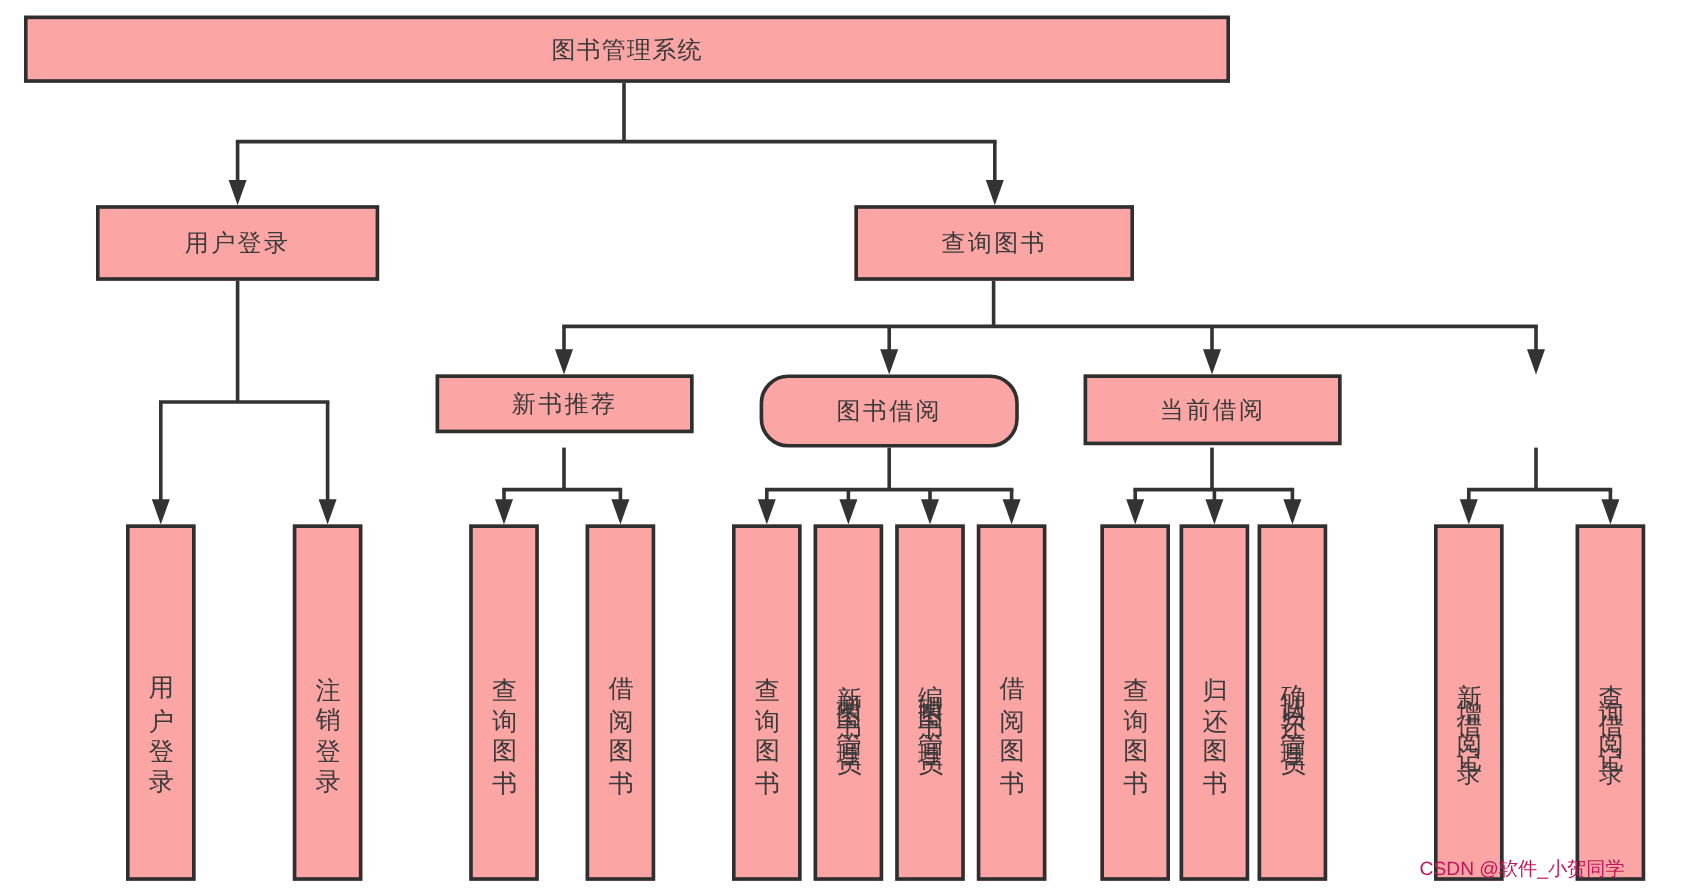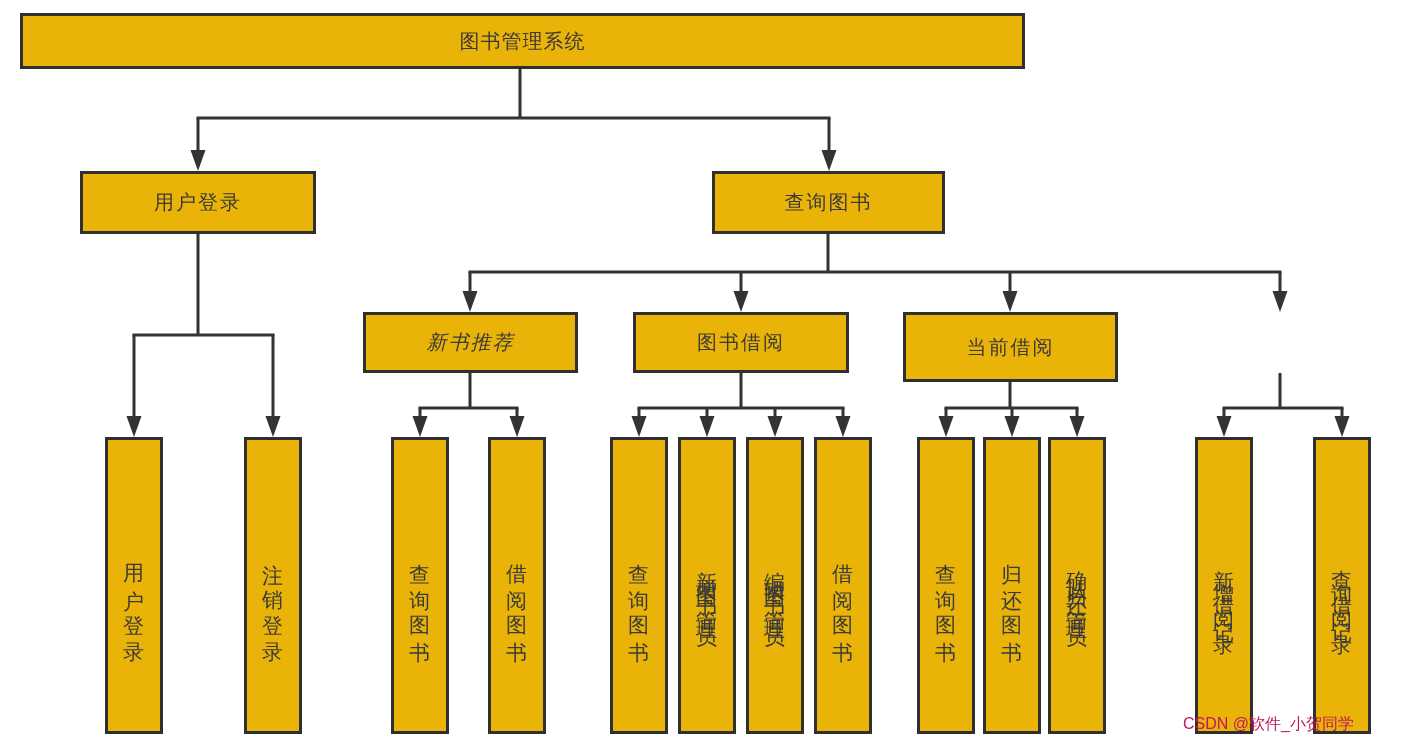--- a/index.html
+++ b/index.html
@@ -16,21 +16,21 @@
     left: 0; top: 0;
     width: 1405px; height: 747px;
     pointer-events: none;
   }
   .wires line { stroke: #333333; stroke-width: 3; }
   .wires polygon { fill: #333333; stroke: none; }
   .node {
     position: absolute;
     box-sizing: border-box;
     border: 3px solid #2f2f2f;
-    background: #eab308;
+    background: #fca5a5;
     color: #3a3a3a;
     display: flex;
     align-items: center;
     justify-content: center;
   }
   .node.h {
     font-size: 20px;
     letter-spacing: 2px;
     white-space: nowrap;
   }
@@ -135,23 +135,23 @@
       <line x1="1342" y1="408" x2="1342" y2="421"></line>
       <polygon points="1334.5,416 1349.5,416 1342,437"></polygon>
     </g>
   </svg>
 
   <div class="node h root" style="left:20px; top:13px; width:1005px; height:56px;">图书管理系统</div>
 
   <div class="node h" style="left:80px; top:171px; width:236px; height:63px;">用户登录</div>
   <div class="node h" style="left:712px; top:171px; width:233px; height:63px;">查询图书</div>
 
-  <div class="node h" style="left:363px; top:312px; width:215px; height:61px;font-style:italic;">新书推荐</div>
-  <div class="node h" style="left:633px; top:312px; width:216px; height:61px;">图书借阅</div>
-  <div class="node h" style="left:903px; top:312px; width:215px; height:70px;">当前借阅</div>
+  <div class="node h" style="left:363px; top:312px; width:215px; height:49px;">新书推荐</div>
+  <div class="node h" style="left:633px; top:312px; width:216px; height:61px;border-radius:24px;">图书借阅</div>
+  <div class="node h" style="left:903px; top:312px; width:215px; height:59px;">当前借阅</div>
 
   <div class="node v sp4" style="left:105px; top:437px; width:58px; height:297px;">用户登录</div>
   <div class="node v sp4" style="left:244px; top:437px; width:58px; height:297px;">注销登录</div>
 
   <div class="node v sp4" style="left:391px; top:437px; width:58px; height:297px;">查询图书</div>
   <div class="node v sp4" style="left:488px; top:437px; width:58px; height:297px;">借阅图书</div>
 
   <div class="node v sp4" style="left:610px; top:437px; width:58px; height:297px;">查询图书</div>
   <div class="node v sp9" style="left:678px; top:437px; width:58px; height:297px;">新增图书（管理员）</div>
   <div class="node v sp9" style="left:746px; top:437px; width:58px; height:297px;">编辑图书（管理员）</div>

